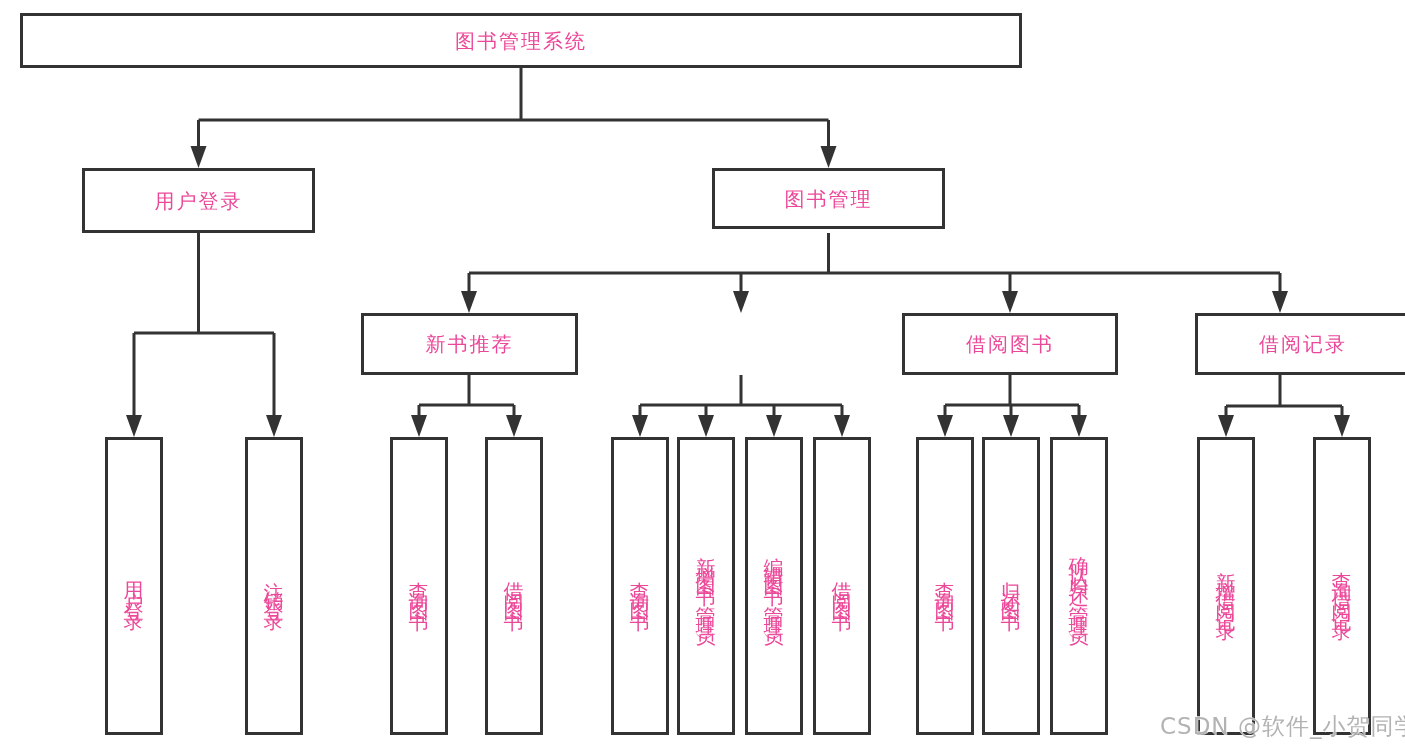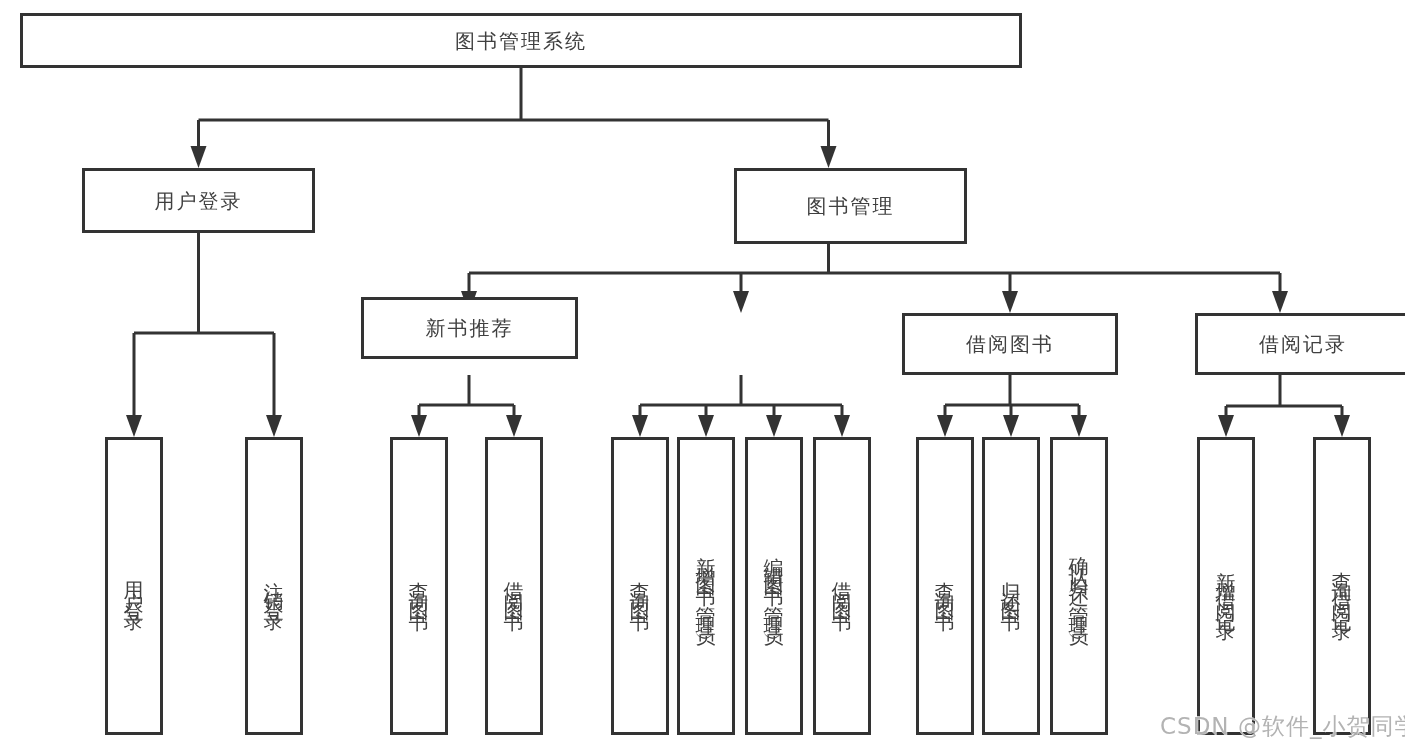--- a/index.html
+++ b/index.html
@@ -19,21 +19,21 @@
     position: absolute;
     left: 0;
     top: 0;
     z-index: 1;
   }
   .box {
     position: absolute;
     box-sizing: border-box;
     border: 3px solid #333333;
     background: #ffffff;
-    color: #404040;
+    color: #ec4899;
     display: flex;
     align-items: center;
     justify-content: center;
     font-size: 20px;
     letter-spacing: 2px;
     z-index: 2;
     line-height: 1.2;
     white-space: nowrap;
   }
   .vbox {
@@ -102,23 +102,23 @@
       <polygon points="1003,415 1019,415 1011,437"></polygon>
       <polygon points="1071,415 1087,415 1079,437"></polygon>
       <polygon points="1218,415 1234,415 1226,437"></polygon>
       <polygon points="1334,415 1350,415 1342,437"></polygon>
     </g>
   </svg>
 
   <div class="box" style="left:20px; top:13px; width:1002px; height:55px;">图书管理系统</div>
 
   <div class="box" style="left:82px; top:168px; width:233px; height:65px;">用户登录</div>
-  <div class="box" style="left:734px; top:168px; width:233px; height:76px;">图书管理</div>
+  <div class="box" style="left:712px; top:168px; width:233px; height:61px;">图书管理</div>
 
-  <div class="box" style="left:361px; top:297px; width:217px; height:62px;">新书推荐</div>
+  <div class="box" style="left:361px; top:313px; width:217px; height:62px;">新书推荐</div>
   <div class="box" style="left:902px; top:313px; width:216px; height:62px;">借阅图书</div>
   <div class="box" style="left:1172px; top:313px; width:216px; height:62px;margin-left:23px;">借阅记录</div>
 
   <div class="box vbox" style="left:105px; top:437px; width:58px; height:298px;">用户登录</div>
   <div class="box vbox" style="left:245px; top:437px; width:58px; height:298px;">注销登录</div>
 
   <div class="box vbox" style="left:390px; top:437px; width:58px; height:298px;">查询图书</div>
   <div class="box vbox" style="left:485px; top:437px; width:58px; height:298px;">借阅图书</div>
 
   <div class="box vbox" style="left:611px; top:437px; width:58px; height:298px;">查询图书</div>

